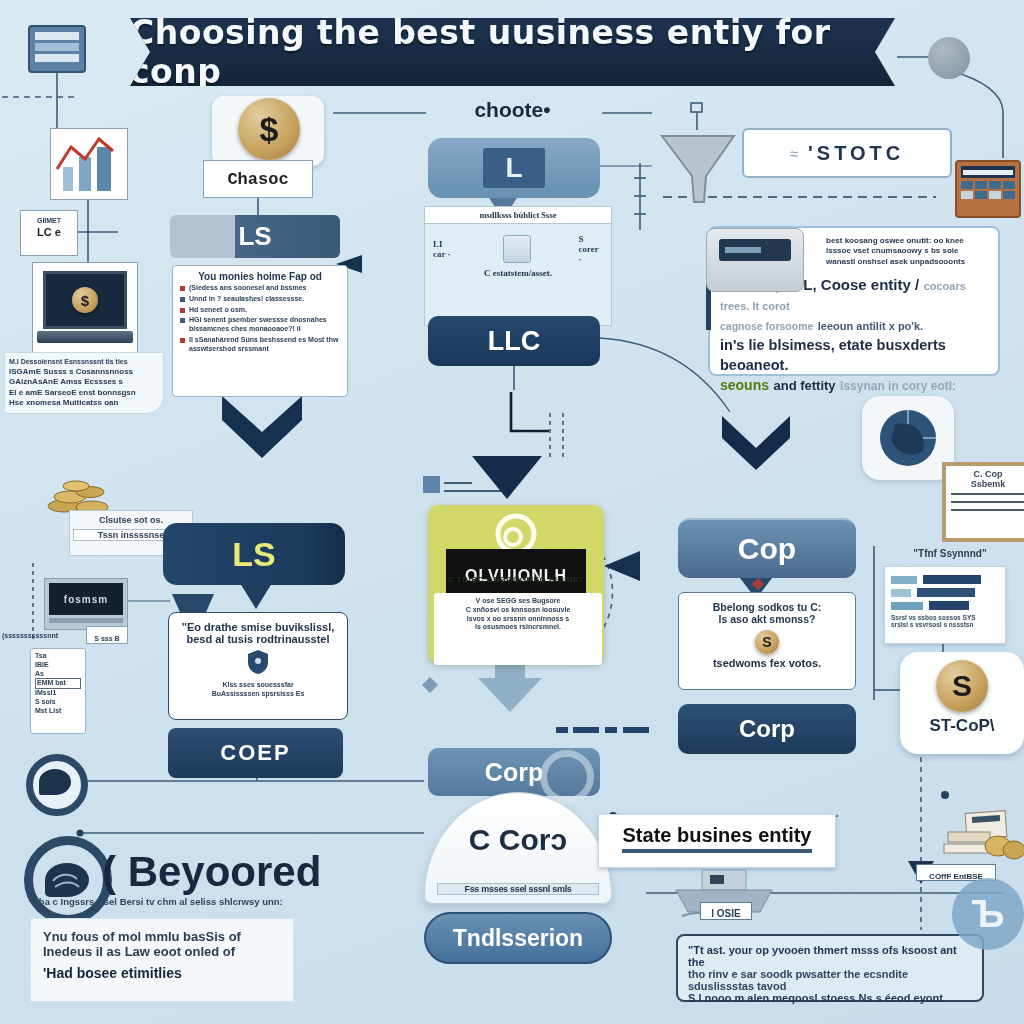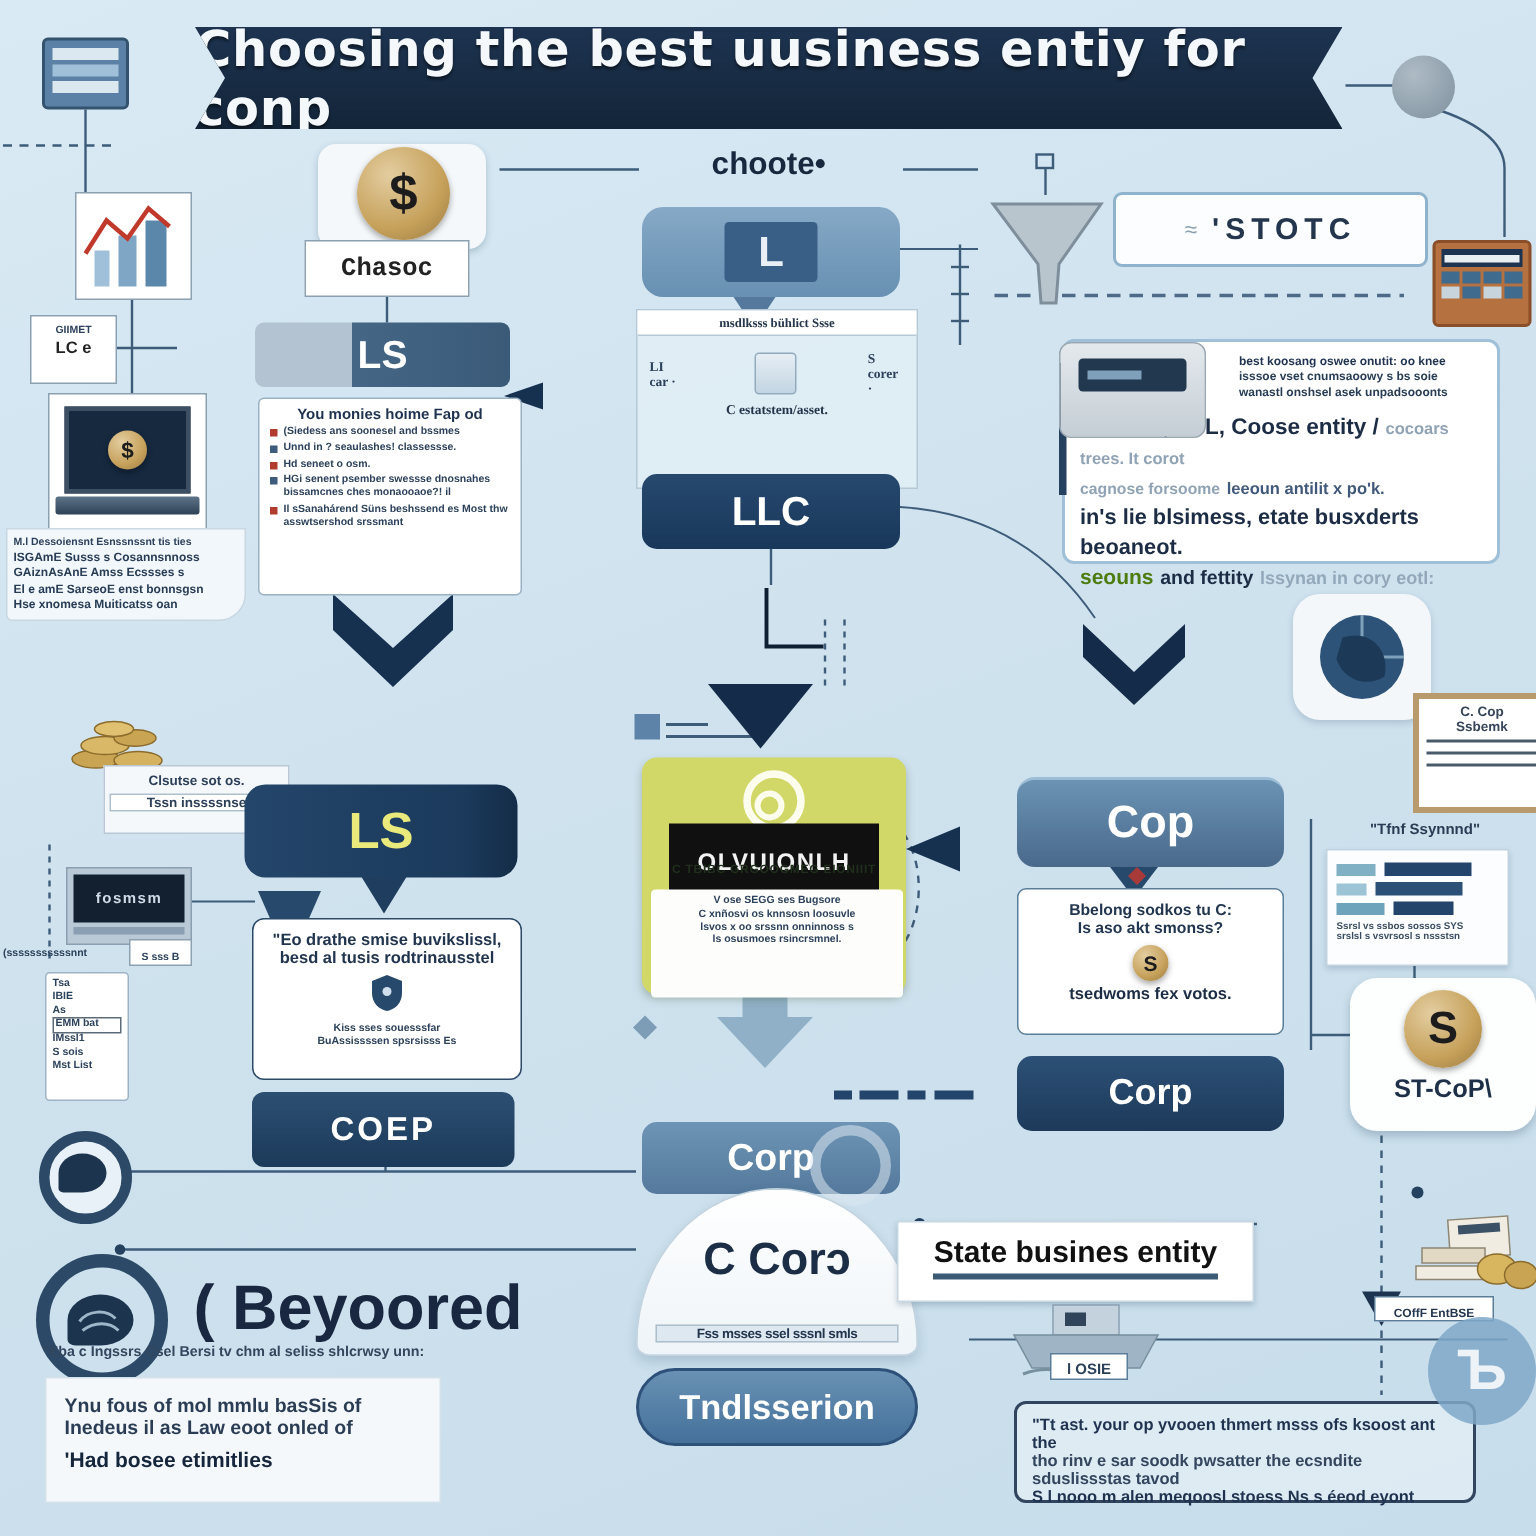--- a/index.html
+++ b/index.html
@@ -375,21 +375,21 @@
   <div class="abs" style="left:26px;top:754px;width:62px;height:62px;border:7px solid #2c4a67;border-radius:50%;background:#e8f1f7;">
     <div style="position:absolute;left:6px;top:8px;width:32px;height:26px;background:#1d344f;border-radius:50% 50% 50% 10%;"></div>
   </div>
   <div class="abs" style="left:24px;top:836px;width:88px;height:88px;border:9px solid #2c4a67;border-radius:50%;background:transparent;">
     <div style="position:absolute;left:12px;top:18px;width:44px;height:34px;background:#1d344f;border-radius:50% 50% 50% 12%;">
       <svg width="44" height="34" viewBox="0 0 44 34">
           <path d="M8,18 C14,10 26,10 32,16 M10,24 C18,18 28,18 34,24" stroke="#9fb6c8" stroke-width="2" fill="none"></path>
         </svg>
     </div>
   </div>
-  <div class="abs" style="left:129px;top:848px;width:320px;font-size:42px;font-weight:bold;color:#1a2740;">
+  <div class="abs" style="left:102px;top:848px;width:320px;font-size:42px;font-weight:bold;color:#1a2740;">
     <span>( Beyoored</span>
   </div>
   <div class="abs" style="left:28px;top:896px;width:310px;font-size:9.5px;font-weight:bold;color:#33465e;">
     <span>"Eba c Ingssrs Csel Bersi tv chm al seliss shlcrwsy unn:</span>
   </div>
   <div class="abs" style="left:30px;top:918px;width:264px;height:84px;background:#f4f8fb;border:1px solid #d5e2ea;padding:10px 12px;">
     <div style="font-size:13px;font-weight:bold;color:#2a3d55;">Ynu fous of mol mmlu basSis of</div>
     <div style="font-size:13px;font-weight:bold;color:#2a3d55;">Inedeus il as Law eoot onled of</div>
     <div style="font-size:14px;font-weight:bold;color:#15253c;margin-top:6px;">'Had bosee etimitlies</div>
   </div>

